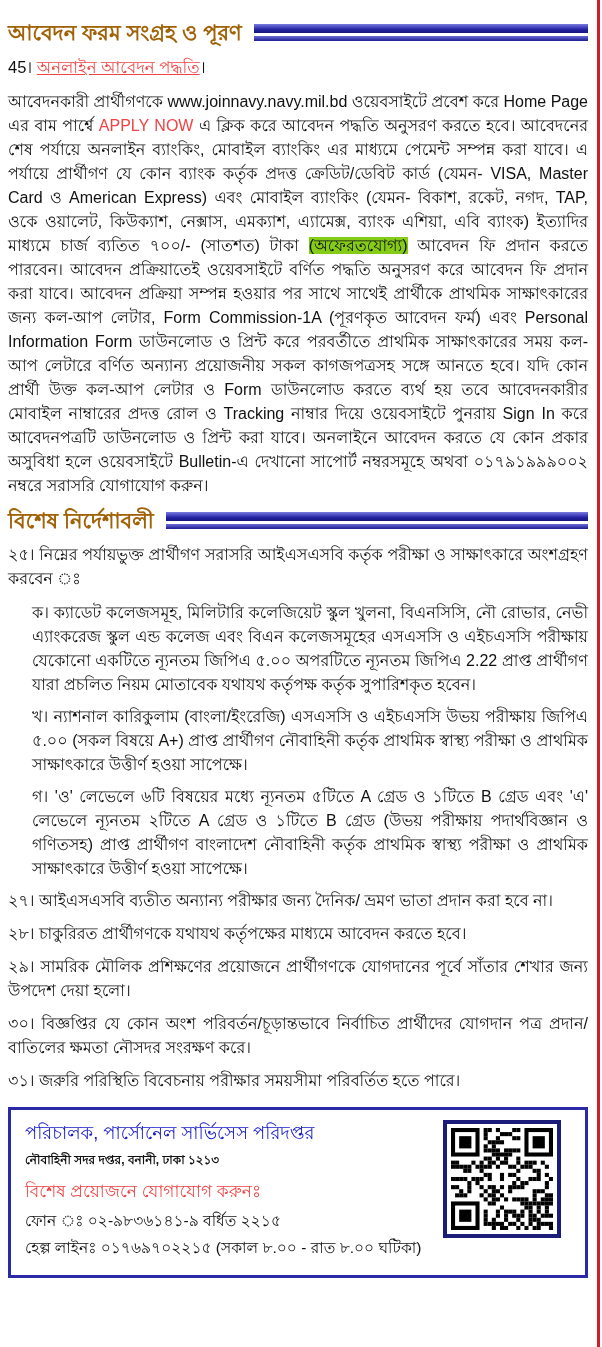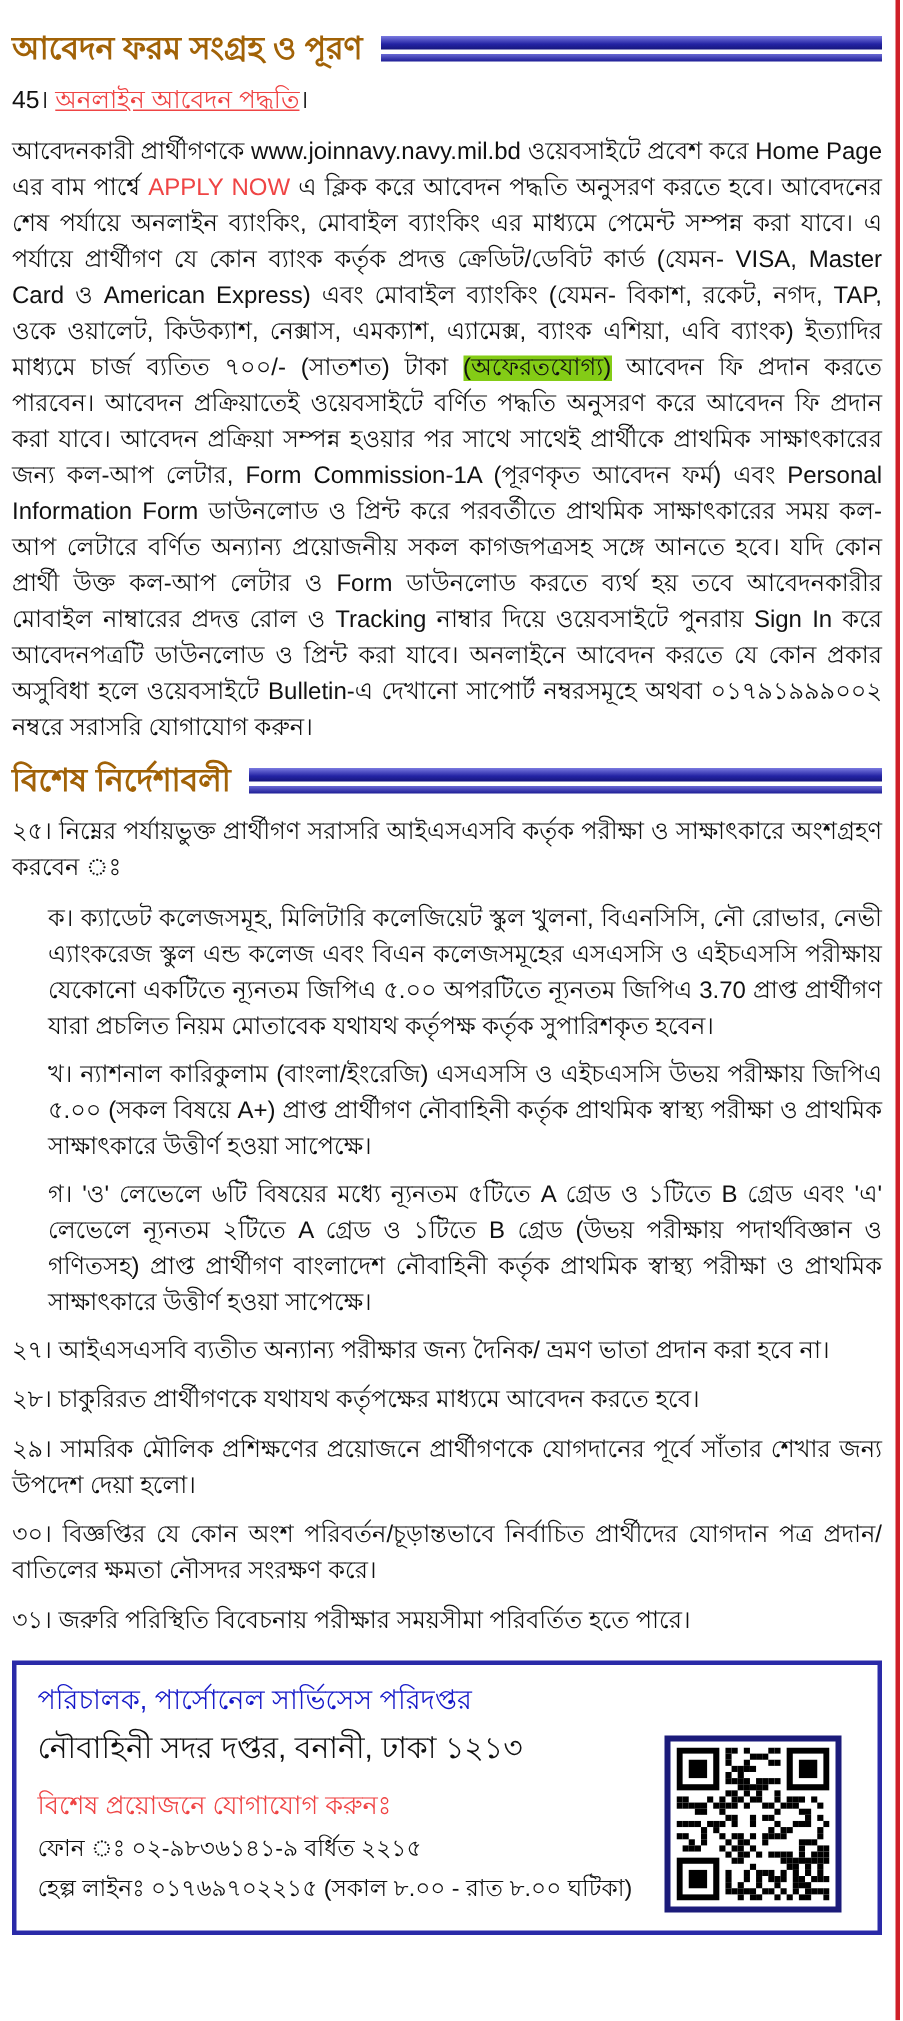--- a/index.html
+++ b/index.html
@@ -35,25 +35,25 @@
   .blue { color: #1518c8; }
   .bold { font-weight: 400; }
   .underline { text-decoration: underline; }
   .hl { background: #84cc16; }
   .sub { margin-left: 24px; margin-bottom: 8px; }
   .numbered { margin-bottom: 9px; }
   .footer-box {
     margin-top: 14px;
     border: 3px solid #2a2aa8;
     padding: 10px 24px 12px 14px;
-    display: flex; align-items: flex-end; justify-content: space-between; gap: 10px;
+    display: flex; align-items: flex-start; justify-content: space-between; gap: 10px;
   }
   .footer-text p { margin: 0 0 4px 0; }
   .director { font-size: 18px; }
-  .address { font-size: 20px; font-weight: 400; }
+  .address { font-size: 12px; font-weight: 700; }
   .contact { margin-top: 10px !important; font-size: 17px; }
   .phone, .helpline { font-size: 15.5px; }
   .qr {
     flex: 0 0 auto;
     width: 118px; height: 118px;
     border: 4px solid #1b1b7a;
     background: #ffffff;
     padding: 4px;
   }
   .qr svg { display: block; width: 100%; height: 100%; }
@@ -87,21 +87,21 @@
     </span>
   </div>
 
   <p class="para">
     <span>২৫।</span>
     <span>নিম্নের পর্যায়ভুক্ত প্রার্থীগণ সরাসরি আইএসএসবি কর্তৃক পরীক্ষা ও সাক্ষাৎকারে অংশগ্রহণ করবেন ঃ</span>
   </p>
 
   <p class="para sub">
     <span>ক।</span>
-    <span>ক্যাডেট কলেজসমূহ, মিলিটারি কলেজিয়েট স্কুল খুলনা, বিএনসিসি, নৌ রোভার, নেভী এ্যাংকরেজ স্কুল এন্ড কলেজ এবং বিএন কলেজসমূহের এসএসসি ও এইচএসসি পরীক্ষায় যেকোনো একটিতে ন্যূনতম জিপিএ ৫.০০ অপরটিতে ন্যূনতম জিপিএ 3.70 প্রাপ্ত প্রার্থীগণ যারা প্রচলিত নিয়ম মোতাবেক যথাযথ কর্তৃপক্ষ কর্তৃক সুপারিশকৃত হবেন।</span>
+    <span>ক্যাডেট কলেজসমূহ, মিলিটারি কলেজিয়েট স্কুল খুলনা, বিএনসিসি, নৌ রোভার, নেভী এ্যাংকরেজ স্কুল এন্ড কলেজ এবং বিএন কলেজসমূহের এসএসসি ও এইচএসসি পরীক্ষায় যেকোনো একটিতে ন্যূনতম জিপিএ ৫.০০ অপরটিতে ন্যূনতম জিপিএ 2.22 প্রাপ্ত প্রার্থীগণ যারা প্রচলিত নিয়ম মোতাবেক যথাযথ কর্তৃপক্ষ কর্তৃক সুপারিশকৃত হবেন।</span>
   </p>
   <p class="para sub">
     <span>খ।</span>
     <span>ন্যাশনাল কারিকুলাম (বাংলা/ইংরেজি) এসএসসি ও এইচএসসি উভয় পরীক্ষায় জিপিএ ৫.০০ (সকল বিষয়ে A+) প্রাপ্ত প্রার্থীগণ নৌবাহিনী কর্তৃক প্রাথমিক স্বাস্থ্য পরীক্ষা ও প্রাথমিক সাক্ষাৎকারে উত্তীর্ণ হওয়া সাপেক্ষে।</span>
   </p>
   <p class="para sub">
     <span>গ।</span>
     <span>'ও' লেভেলে ৬টি বিষয়ের মধ্যে ন্যূনতম ৫টিতে A গ্রেড ও ১টিতে B গ্রেড এবং 'এ' লেভেলে ন্যূনতম ২টিতে A গ্রেড ও ১টিতে B গ্রেড (উভয় পরীক্ষায় পদার্থবিজ্ঞান ও গণিতসহ) প্রাপ্ত প্রার্থীগণ বাংলাদেশ নৌবাহিনী কর্তৃক প্রাথমিক স্বাস্থ্য পরীক্ষা ও প্রাথমিক সাক্ষাৎকারে উত্তীর্ণ হওয়া সাপেক্ষে।</span>
   </p>
 

